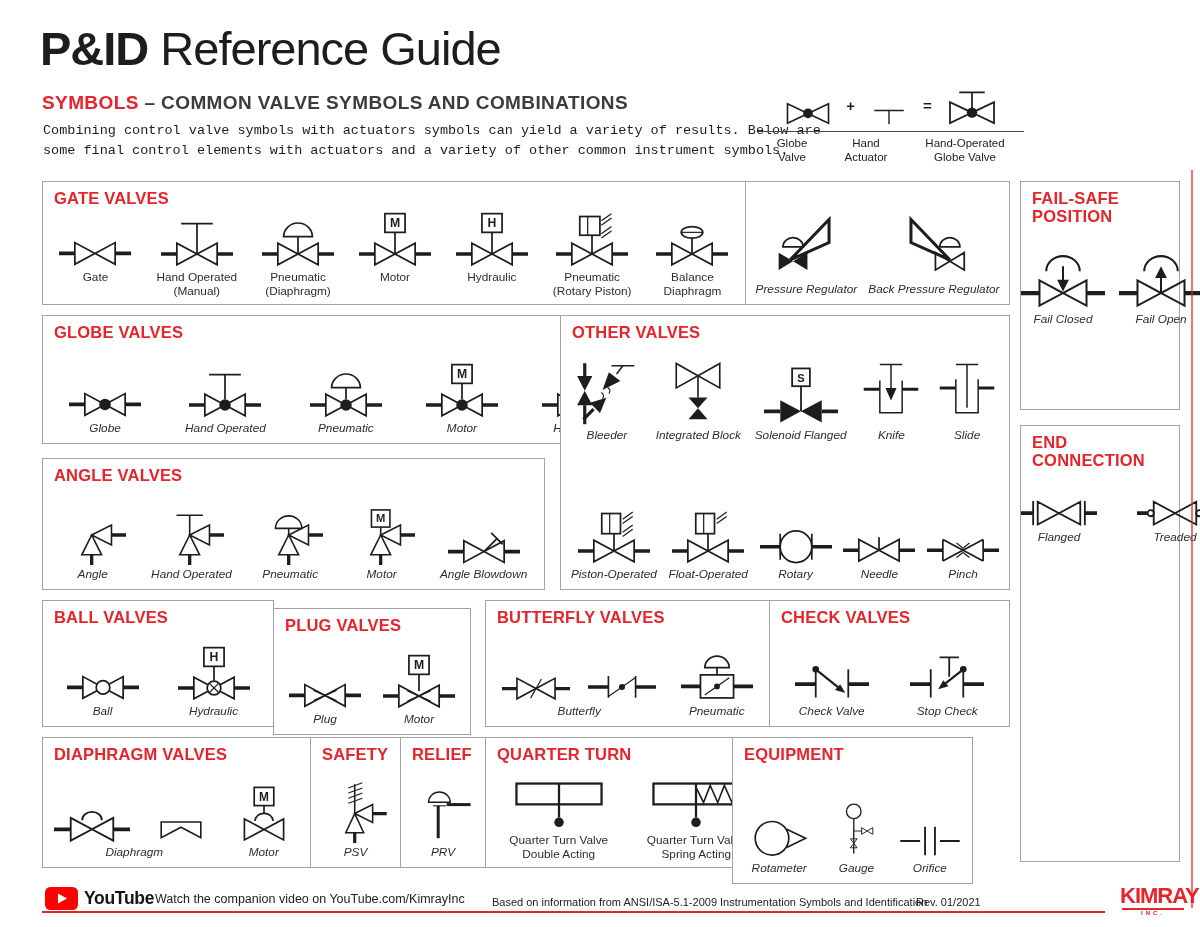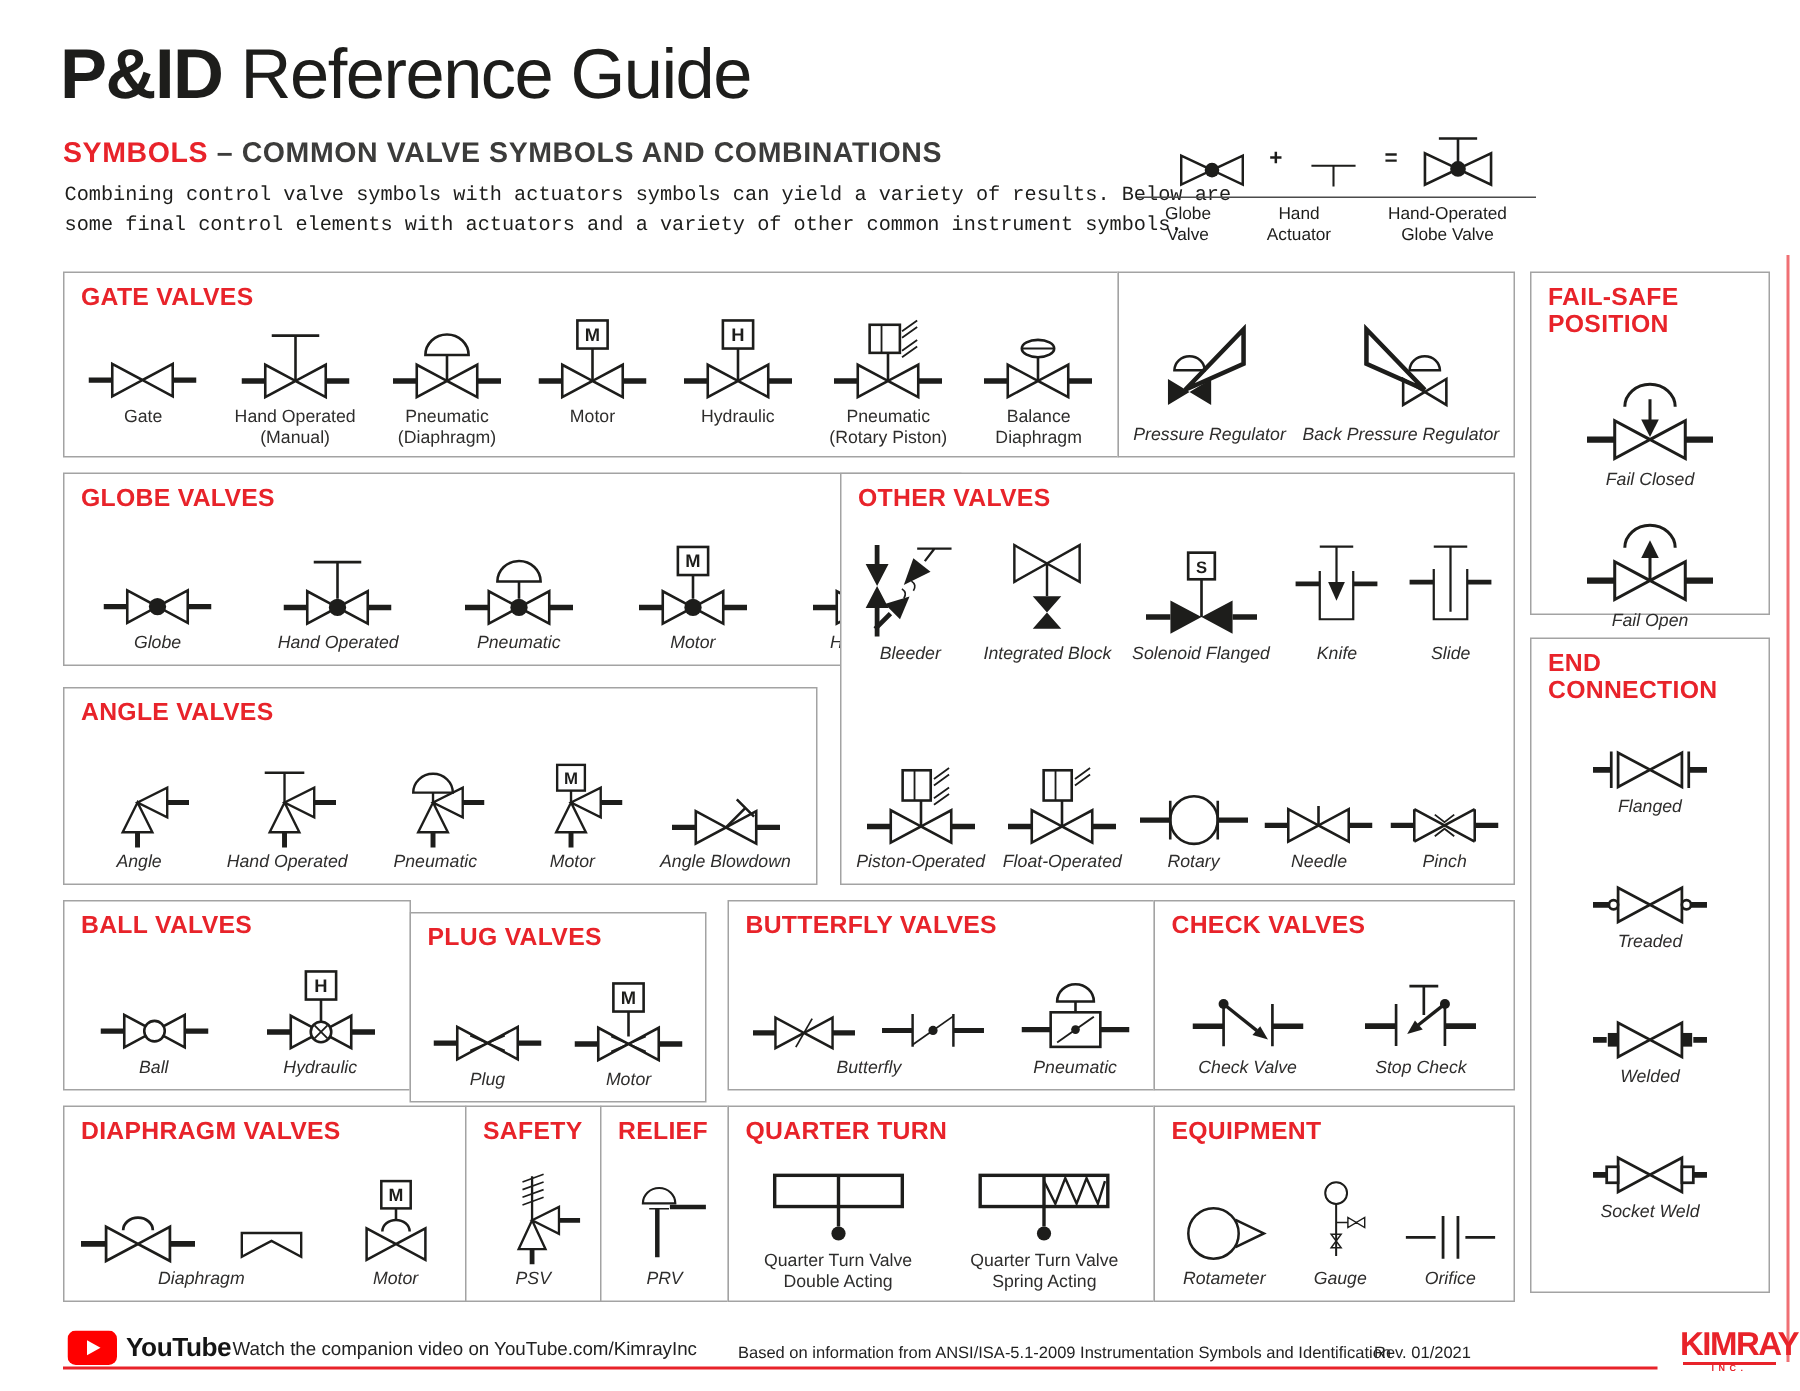--- a/index.html
+++ b/index.html
@@ -25,21 +25,21 @@
   
   .box{ position:absolute; border:1px solid var(--border); background:#fff; }
   .sec-title{ position:absolute; top:7px; left:11px; font-size:16.5px; font-weight:700; color:var(--red); letter-spacing:.2px; line-height:1.12; white-space:pre-line; }
   .row{ position:absolute; left:4px; right:4px; bottom:6px; display:flex; justify-content:space-around; align-items:flex-end; }
   .row.r1{ bottom:auto; top:36px; }
   .cell{ display:flex; flex-direction:column; align-items:center; }
   .pair{ display:flex; align-items:flex-end; gap:18px; }
   .symwrap{ display:flex; align-items:flex-end; justify-content:center; }
   .lab{ margin-top:3px; font-size:11.8px; line-height:1.18; text-align:center; white-space:pre-line; color:#2e2d2c; height:27px; }
   .s1 .lab{ height:15px;font-style:italic; }
-  .vstack{ position:absolute; left:0; right:0; display:flex; flex-direction:column; align-items:center; }
+  .vstack{ position:absolute; left:0; right:0; display:flex; flex-direction:row; align-items:center; }
 
   
   svg.sym{ display:block; }
   .s{ fill:none; stroke:#1d1d1b; stroke-width:2.4; stroke-linecap:butt; }
   .t{ fill:none; stroke:#1d1d1b; stroke-width:1.7; }
   .s3{ fill:none; stroke:#1d1d1b; stroke-width:3; }
   .rg{ fill:none; stroke:#1d1d1b; stroke-width:4.2; }
   .p{ fill:none; stroke:#1d1d1b; stroke-width:5; }
   .f{ fill:#1d1d1b; stroke:none; }
   .w{ fill:#fff; stroke:#1d1d1b; stroke-width:2.4; }
@@ -752,21 +752,21 @@
               <path class="t" d="M55 12 L63 28 L70 10 L78 28 L85 10 L93 28 L98 12"></path>
               <circle class="f" cx="55" cy="49" r="5"></circle>
             </svg>
           </div>
         <figcaption class="lab">Quarter Turn Valve
 Spring Acting</figcaption>
       </figure>
     </div>
   </section>
 
-  <section class="box s1" style="left:769px;top:737px;width:241px;height:131px">
+  <section class="box s1" style="left:732px;top:737px;width:241px;height:147px">
     <h2 class="sec-title">EQUIPMENT</h2>
     <div class="row">
       <figure class="cell">
         <div class="symwrap" style="height:70px">
             <svg class="sym" width="70" viewBox="0 0 100 58">
           <circle class="s" cx="40" cy="29" r="24"></circle>
               <path class="s" d="M61 16 L88 29 L61 42"></path>
             </svg>
           </div>
         <figcaption class="lab">Rotameter</figcaption>

